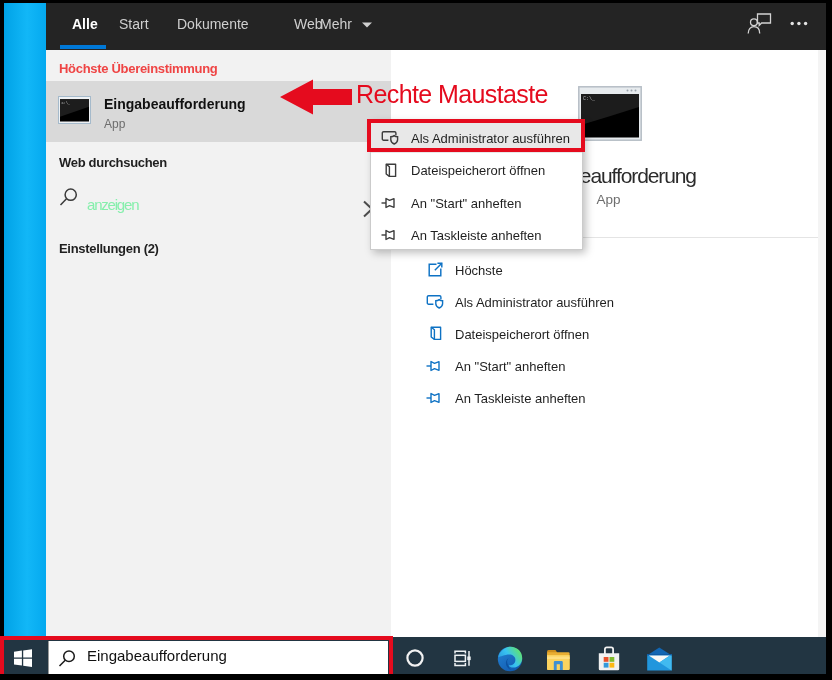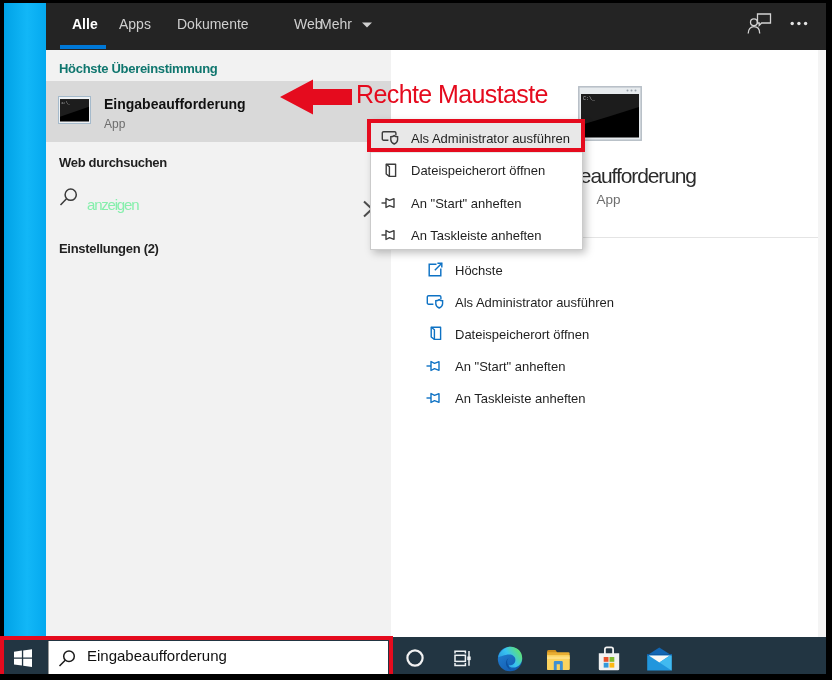--- a/index.html
+++ b/index.html
@@ -10,21 +10,21 @@
 </head>
 <body>
 <div id="root">
 
   <div class="abs" style="left:4px;top:3px;width:42px;height:634px;
        background:linear-gradient(90deg,#00a2e6 0%,#12b7f7 55%,#04a9ef 100%);"></div>
 
   <div class="abs" style="left:46px;top:3px;width:780px;height:47px;background:#242424;"></div>
   <div class="abs" style="left:72px;top:16px;font-size:14px;font-weight:bold;color:#fff;">Alle</div>
   <div class="abs" style="left:60px;top:45px;width:46px;height:4px;background:#0078d7;"></div>
-  <div class="abs" style="left:119px;top:16px;font-size:14px;color:#cfcfcf;">Apps</div>
+  <div class="abs" style="left:119px;top:16px;font-size:14px;color:#cfcfcf;">Start</div>
   <div class="abs" style="left:177px;top:16px;font-size:14px;color:#cfcfcf;">Dokumente</div>
   <div class="abs" style="left:271px;top:16px;font-size:14px;color:#cfcfcf;margin-left:23px;">Web</div>
   <div class="abs" style="left:320px;top:16px;font-size:14px;color:#cfcfcf;">Mehr</div>
   <svg class="abs" style="left:361px;top:21px;" width="12" height="8" viewBox="0 0 12 8">
     <path d="M1,1.5 L6,6.5 L11,1.5 Z" fill="#cfcfcf"></path>
     </svg>
 
   <svg class="abs" style="left:747px;top:11px;" width="26" height="24" viewBox="0 0 26 24">
     <g fill="none" stroke="#d2d2d2" stroke-width="1.3">
       <path d="M10.5,3 H23.5 V12 H14.6 L12.2,14.4 V12 H10.5 Z"></path>
@@ -34,21 +34,21 @@
     </svg>
   <svg class="abs" style="left:790px;top:21px;" width="18" height="5" viewBox="0 0 18 5">
     <g fill="#e4e4e4">
         <circle cx="2.2" cy="2.5" r="1.7"></circle>
         <circle cx="8.9" cy="2.5" r="1.7"></circle>
         <circle cx="15.6" cy="2.5" r="1.7"></circle>
       </g>
     </svg>
 
   <div class="abs" style="left:46px;top:50px;width:345px;height:587px;background:#f2f2f2;"></div>
-  <div class="abs" style="left:59px;top:61px;font-size:13px;font-weight:bold;letter-spacing:-0.3px;color:#0f766e;">Höchste Übereinstimmung</div>
+  <div class="abs" style="left:59px;top:61px;font-size:13px;font-weight:bold;letter-spacing:-0.3px;color:#ef4444;">Höchste Übereinstimmung</div>
 
   <div class="abs" style="left:46px;top:81px;width:345px;height:61px;background:#d9d9d9;"></div>
 
   <svg class="abs" style="left:58px;top:96px;" width="33" height="28" viewBox="0 0 33 28">
     <rect x="0.5" y="0.5" width="32" height="27" fill="#eef1f4" stroke="#a5bacb" stroke-width="1"></rect>
     <rect x="2" y="3.2" width="29" height="22.3" fill="#000"></rect>
     <path d="M2,3.2 h29 v7.5 q-14.5,5 -29,10 z" fill="#1d1d1d"></path>
     <text x="3.4" y="8" font-size="3.6" fill="#cfcfcf" font-family="Liberation Mono,monospace">C:\_</text>
   </svg>
   <div class="abs" style="left:104px;top:96px;font-size:14px;font-weight:bold;color:#111;">Eingabeaufforderung</div>

